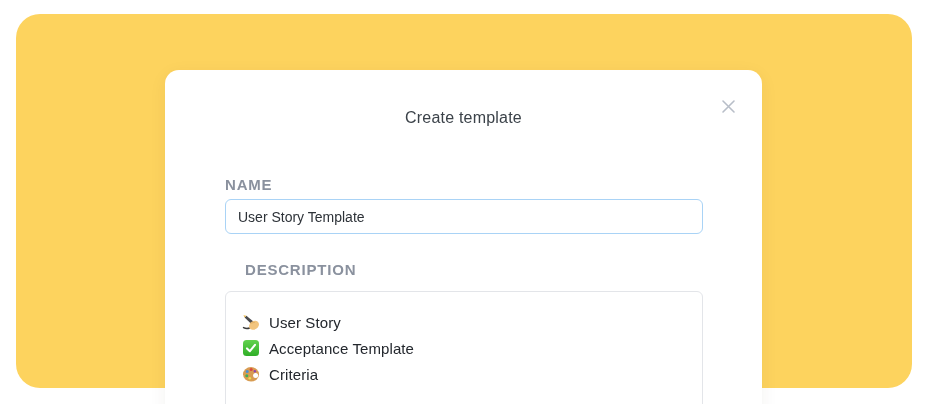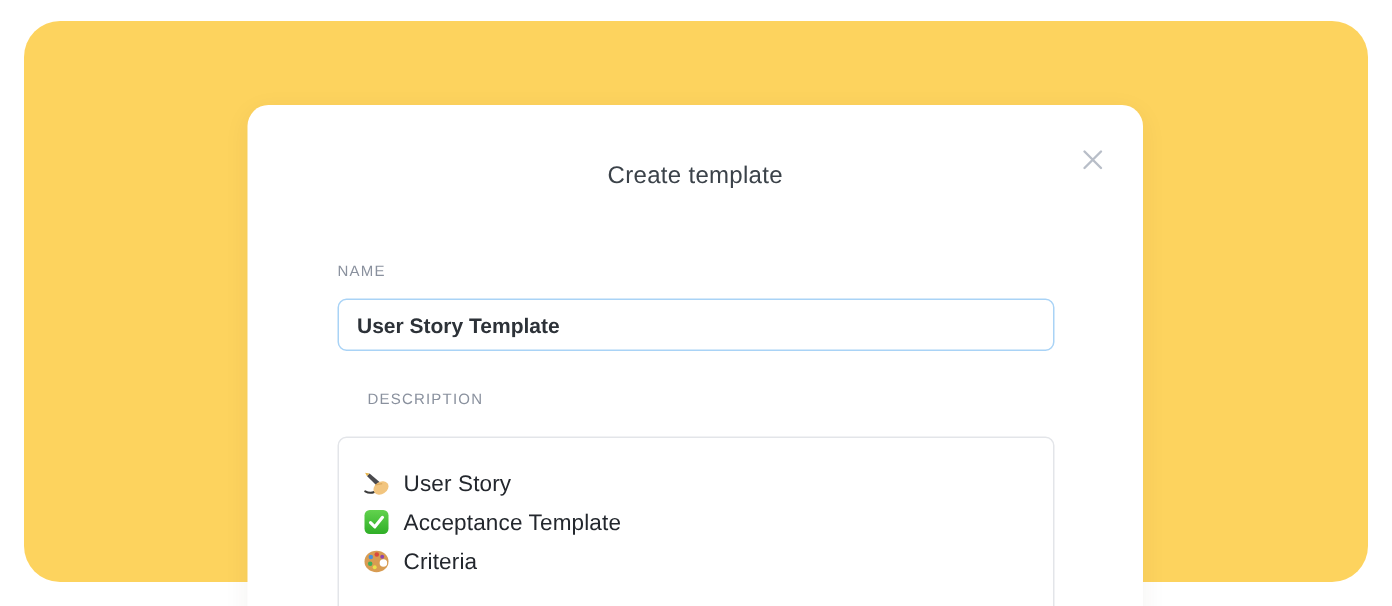--- a/index.html
+++ b/index.html
@@ -49,39 +49,39 @@
     text-align: center;
     font-size: 16px;
     font-weight: 500;
     letter-spacing: 0.2px;
     color: #3b4249;
   }
 
   .field-label {
     position: absolute;
     left: 60px;
-    font-size: 10px;
-    font-weight: 400;
+    font-size: 15px;
+    font-weight: 700;
     letter-spacing: 0.8px;
     color: #8a919e;
   }
   .name-label { top: 106px; }
   .description-label { top: 191px; padding-left: 20px; }
 
   .name-input {
     position: absolute;
     left: 60px; top: 129px;
     width: 478px; height: 35px;
     border: 1.5px solid #a9d3f6;
     border-radius: 6px;
     outline: none;
     padding: 0 12px;
     font-family: "Liberation Sans", sans-serif;
     font-size: 14px;
-    font-weight: 700;
+    font-weight: 400;
     color: #2d3238;
     background: #ffffff;
   }
 
   .description-box {
     position: absolute;
     left: 60px; top: 221px;
     width: 478px; height: 215px;
     border: 1px solid #e3e5e9;
     border-radius: 6px;

